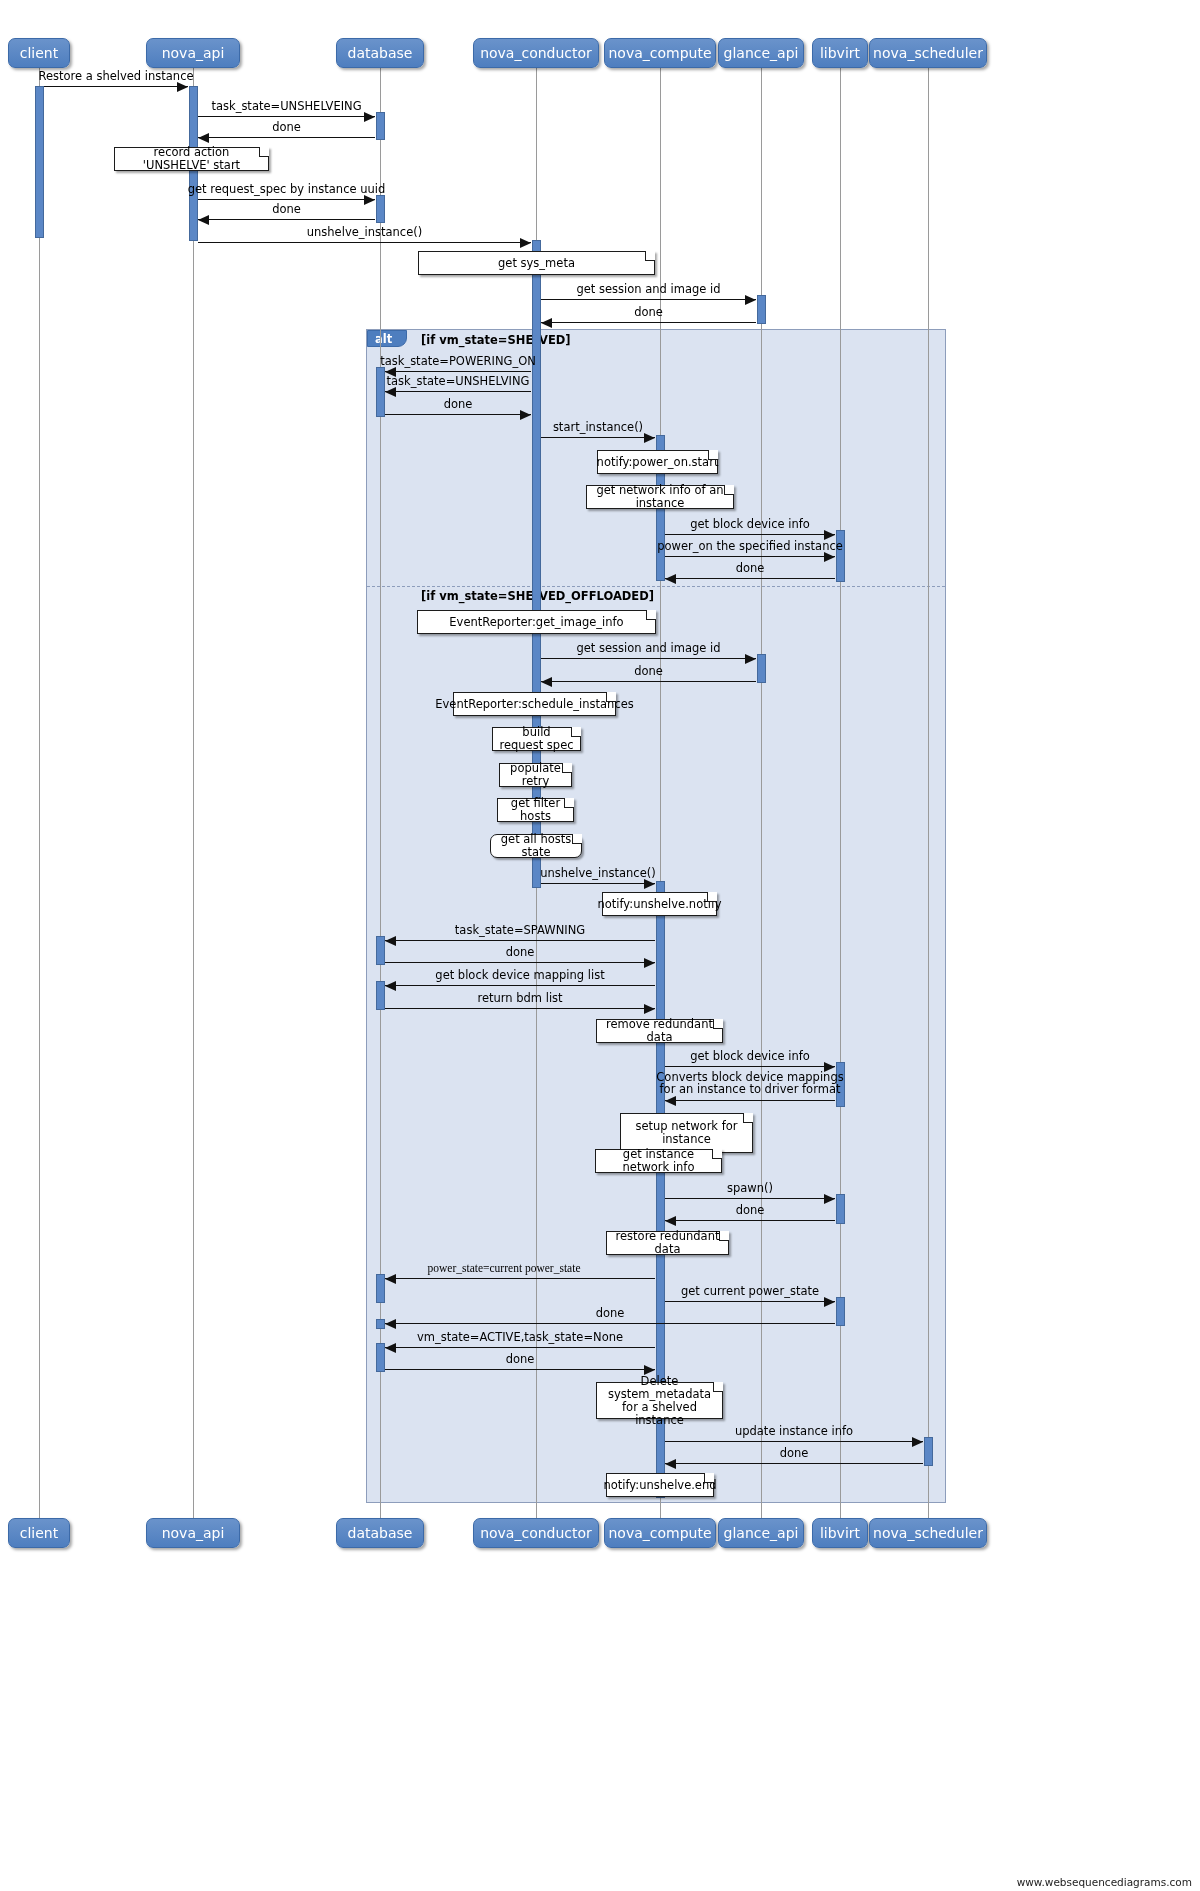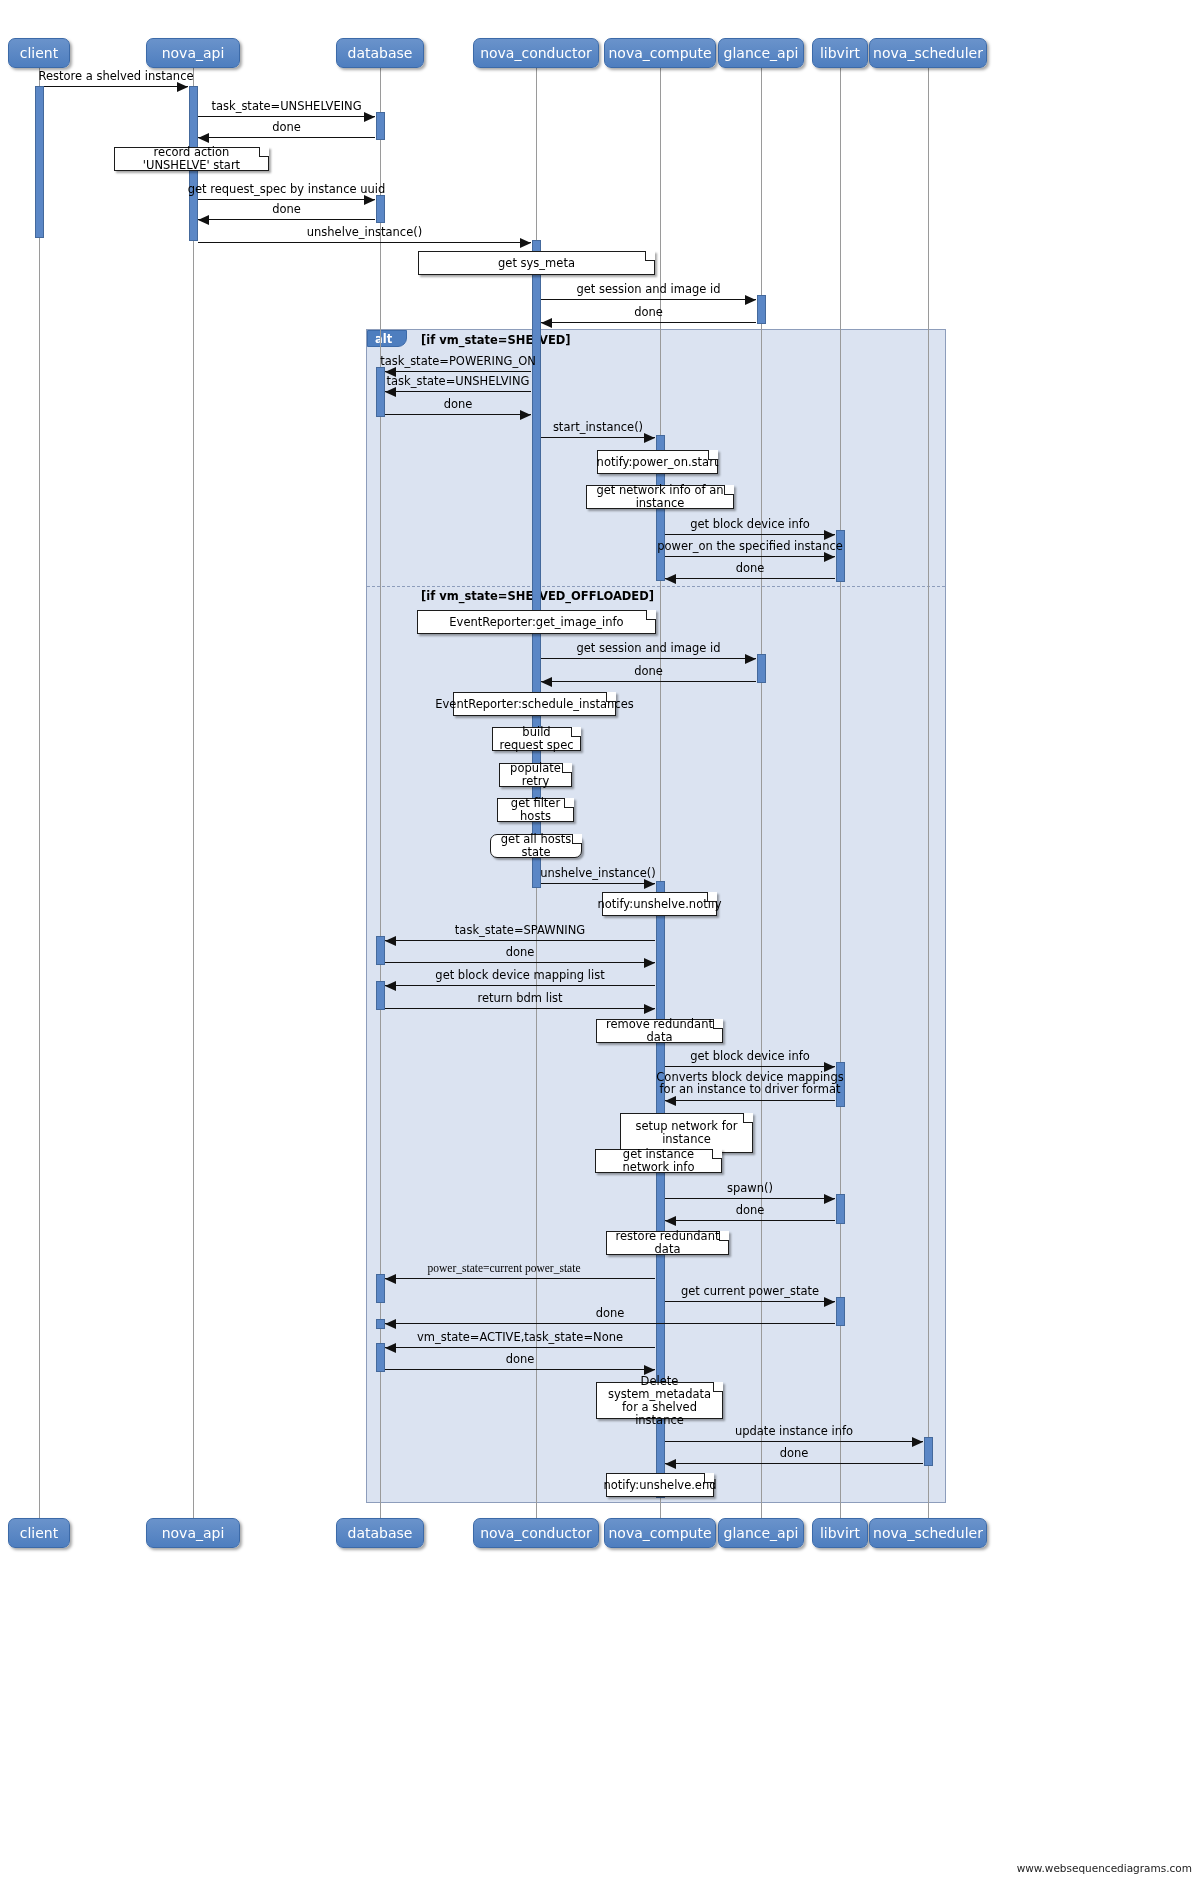--- a/index.html
+++ b/index.html
@@ -73,21 +73,21 @@
     display:flex;align-items:center;padding-left:7px;box-sizing:border-box;
     border-bottom-right-radius:9px;
   }
   .frag-cond{
     position:absolute;font-size:11.5px;font-weight:bold;color:#000;white-space:nowrap;
   }
   .frag-divider{position:absolute;height:0;border-top:1px dashed #8d9dbb;}
 
   
   .footer-credit{
-    position:absolute;right:8px;bottom:17px;font-size:10.5px;color:#222;
+    position:absolute;right:8px;bottom:3px;font-size:10.5px;color:#222;
   }
 </style>
 </head>
 <body>
 
 <div id="canvas">
 
 
   <div class="frag" style="left:366px;top:329px;width:580px;height:1174px;"></div>
   <div class="frag-tab" style="left:367px;top:330px;width:40px;">alt</div>

